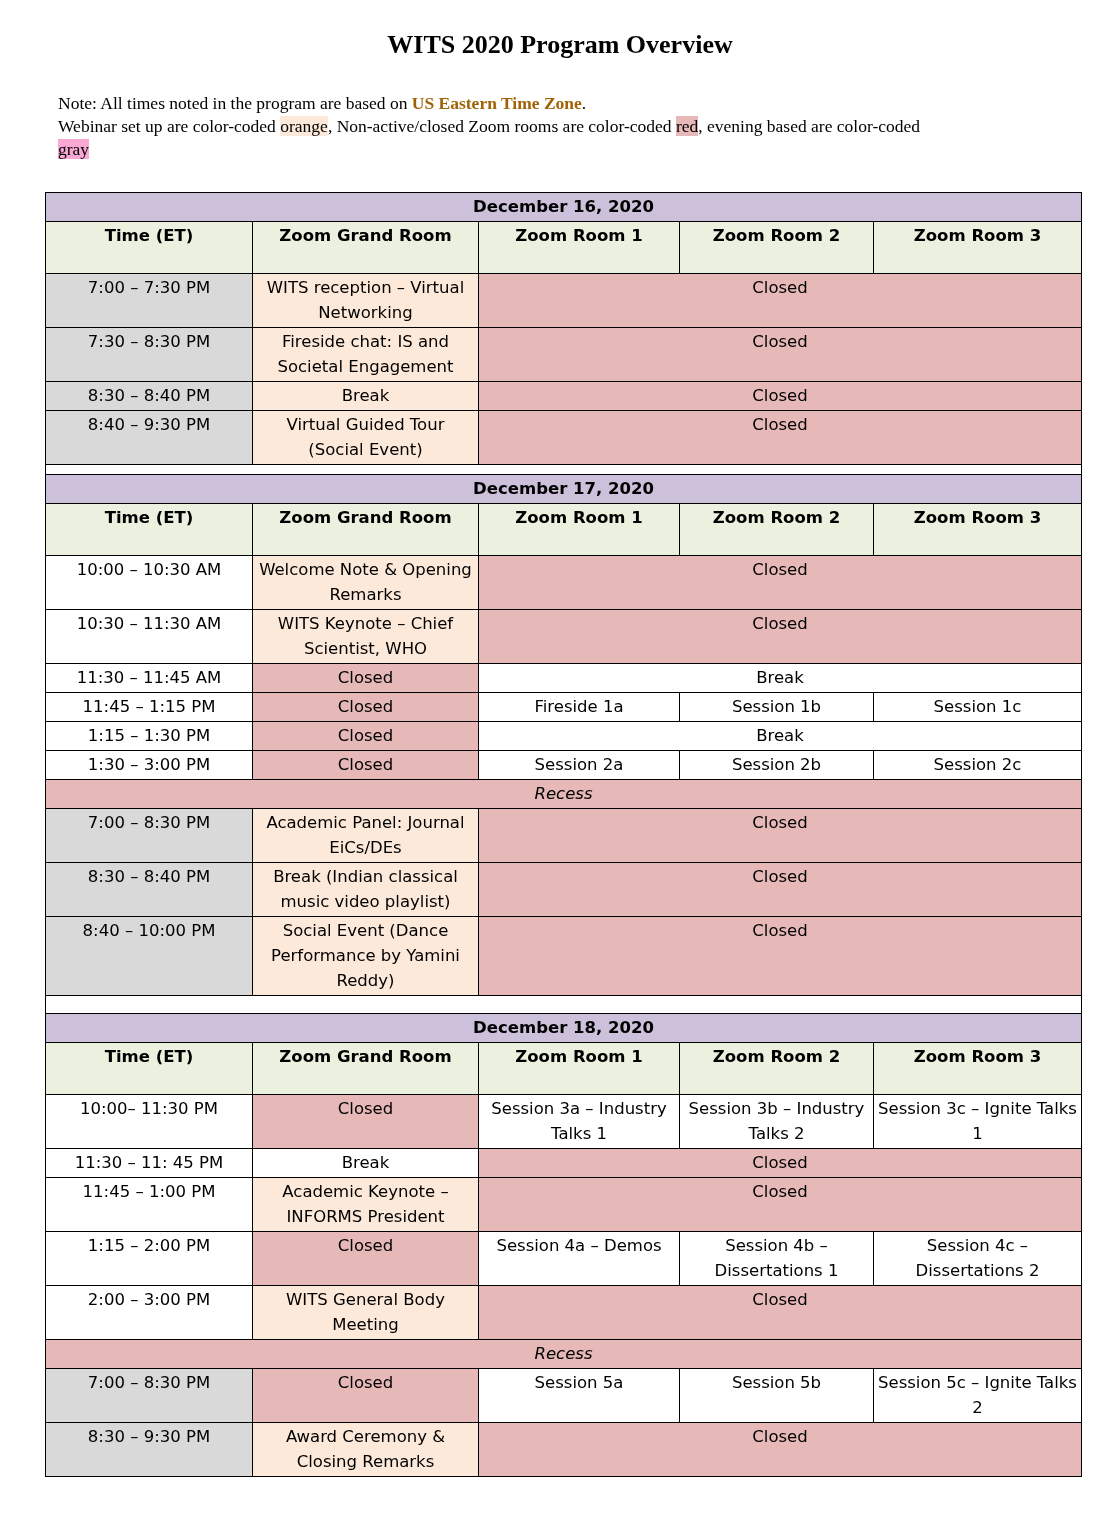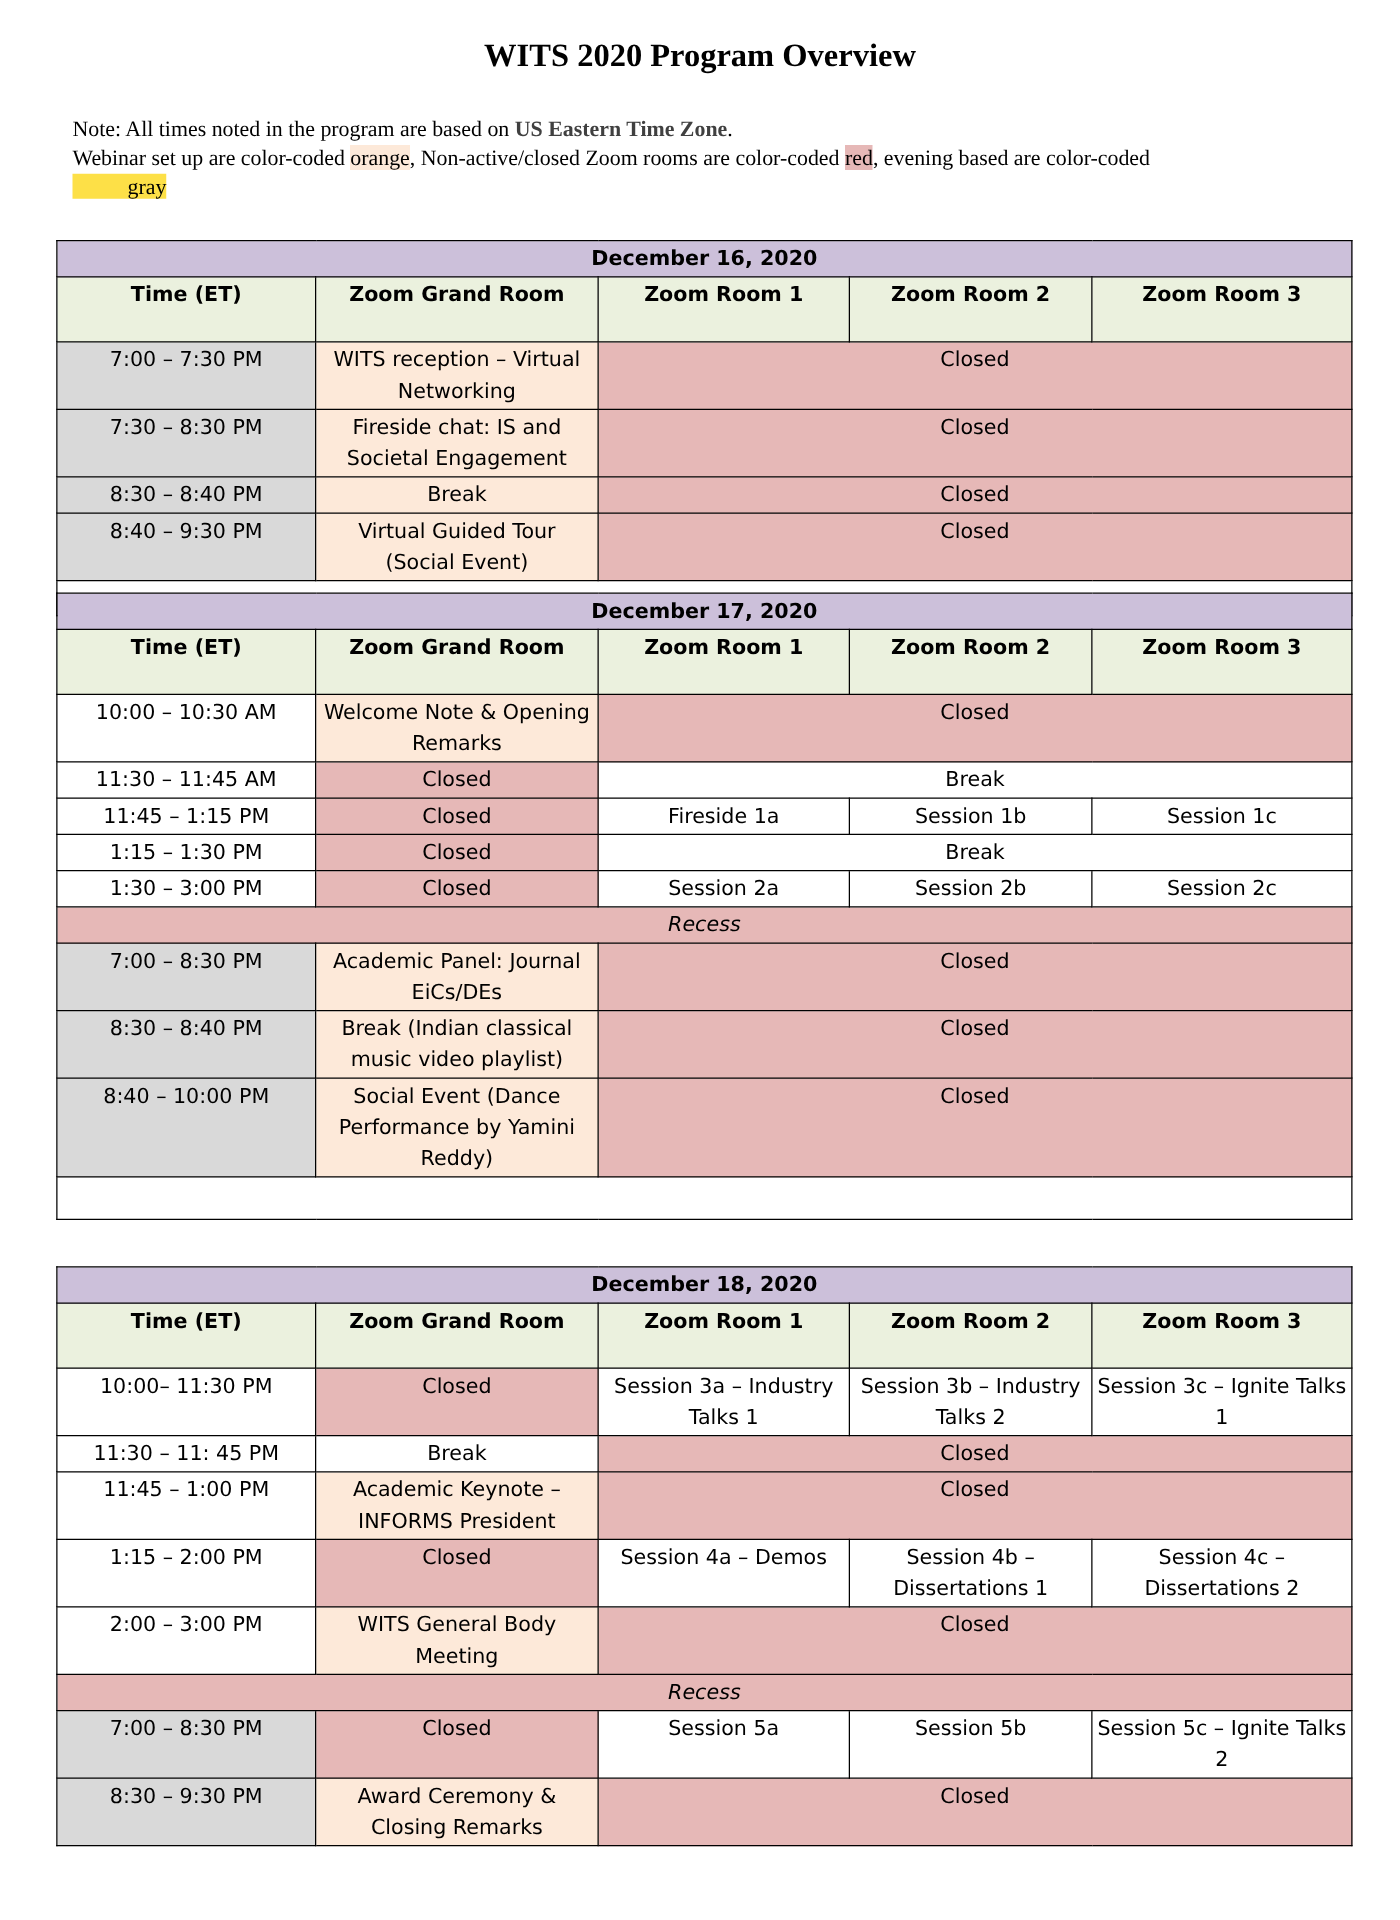--- a/index.html
+++ b/index.html
@@ -1,22 +1,22 @@
 <!DOCTYPE html>
 <html><head>
 <meta charset="utf-8">
 <style>
   html, body { margin:0; padding:0; background:#ffffff; }
   body { width:1120px; height:1536px; position:relative; font-family:"Liberation Sans", sans-serif; color:#000; overflow:hidden; }
   .title { position:absolute; top:30px; left:0; width:1120px; text-align:center; font-family:"Liberation Serif", serif; font-weight:bold; font-size:26px; }
   .note { position:absolute; left:58px; top:92px; width:1010px; font-family:"Liberation Serif", serif; font-size:17.5px; line-height:23px; }
-  .note .tz { color:#404040; font-weight:bold; }
+  .note .tz { color:#a16207; font-weight:bold; }
   .hl-orange { background:#fde9d9; }
   .hl-red { background:#e6b8b7; }
-  .hl-gray { background:#fde047;padding-left:44px; }
+  .hl-gray { background:#f9a8d4; }
   table.sched { position:absolute; left:45px; width:1036px; border-collapse:collapse; table-layout:fixed; font-family:"DejaVu Sans", sans-serif; font-size:16.5px; }
   table.sched td { border:1.5px solid #000; text-align:center; vertical-align:top; padding:1px 4px 2px; line-height:25px; }
   td.date { background:#ccc0da; font-weight:bold; line-height:26px; padding:1px 4px 0; }
   td.hdr { background:#ebf1de; font-weight:bold; height:48px; }
   td.gray { background:#d9d9d9; }
   td.orange { background:#fde9d9; }
   td.red { background:#e6b8b7; }
   td.white { background:#ffffff; }
   td.recess { background:#e6b8b7; font-style:italic; }
   col.c-time { width:207px; } col.c-grand { width:226px; } col.c-r1 { width:201px; } col.c-r2 { width:194px; } col.c-r3 { width:208px; }
@@ -94,20 +94,25 @@
     <td class="hdr">Zoom Room 1</td>
     <td class="hdr">Zoom Room 2</td>
     <td class="hdr">Zoom Room 3</td>
   </tr>
   <tr>
     <td class="white">10:00 – 10:30 AM</td>
     <td class="orange">Welcome Note &amp; Opening Remarks</td>
     <td class="red" colspan="3">Closed</td>
   </tr>
   <tr>
+    <td class="white">10:30 – 11:30 AM</td>
+    <td class="orange">WITS Keynote – Chief Scientist, WHO</td>
+    <td class="red" colspan="3">Closed</td>
+  </tr>
+  <tr>
     <td class="white">11:30 – 11:45 AM</td>
     <td class="red">Closed</td>
     <td class="white" colspan="3">Break</td>
   </tr>
   <tr>
     <td class="white">11:45 – 1:15 PM</td>
     <td class="red">Closed</td>
     <td class="white">Fireside 1a</td>
     <td class="white">Session 1b</td>
     <td class="white">Session 1c</td>

